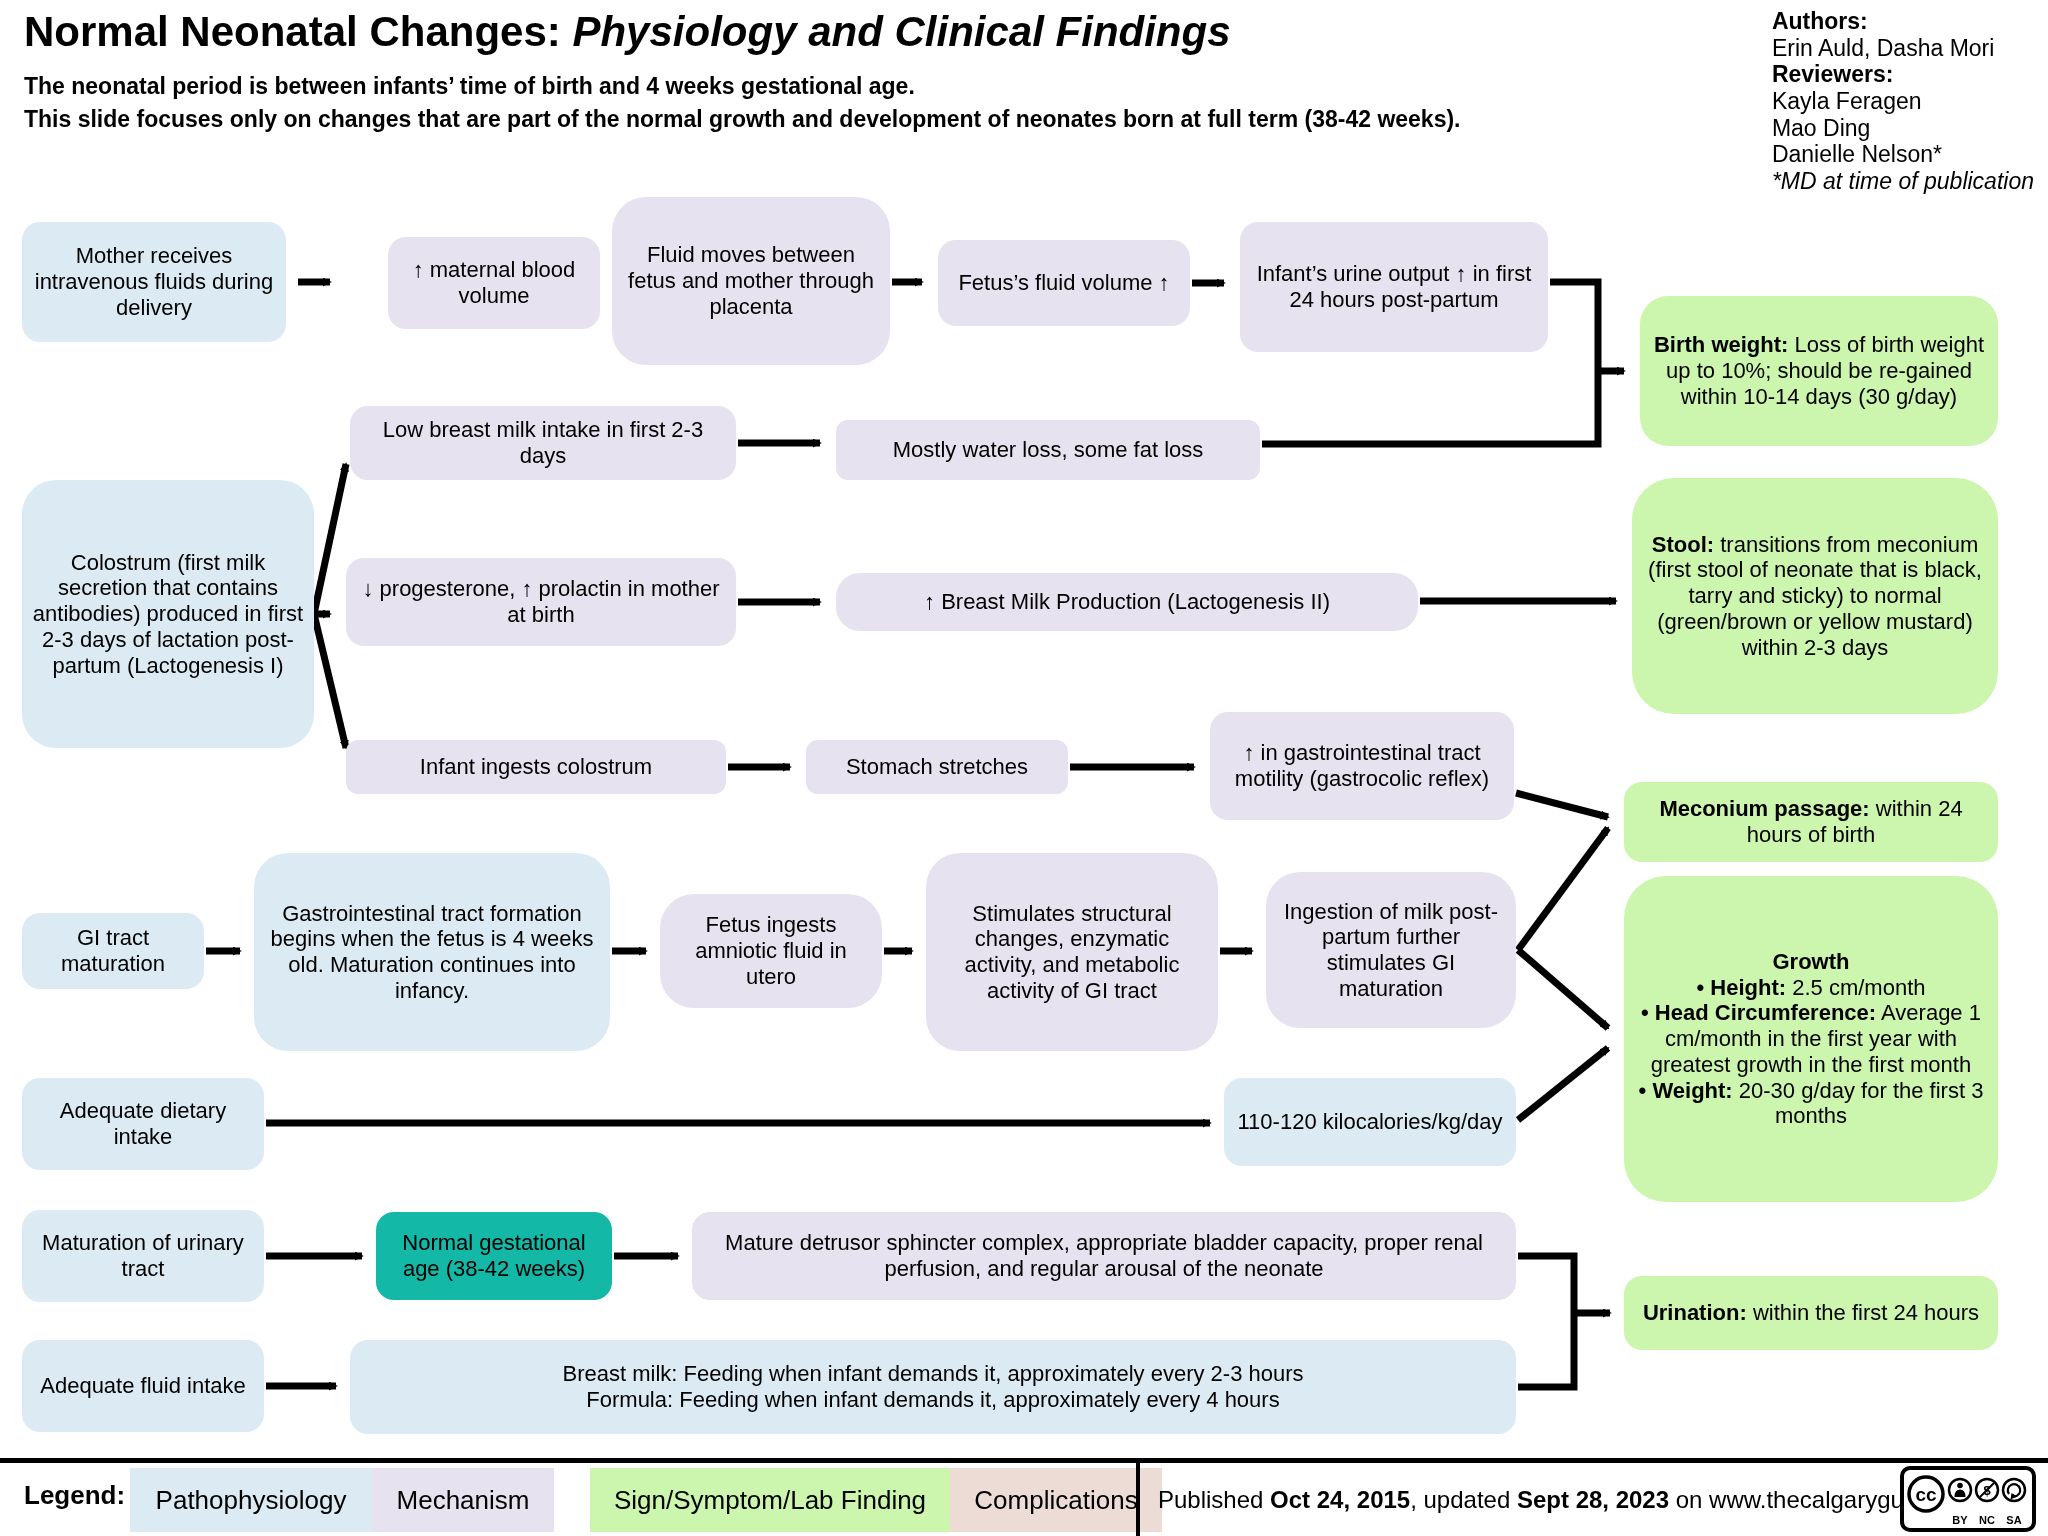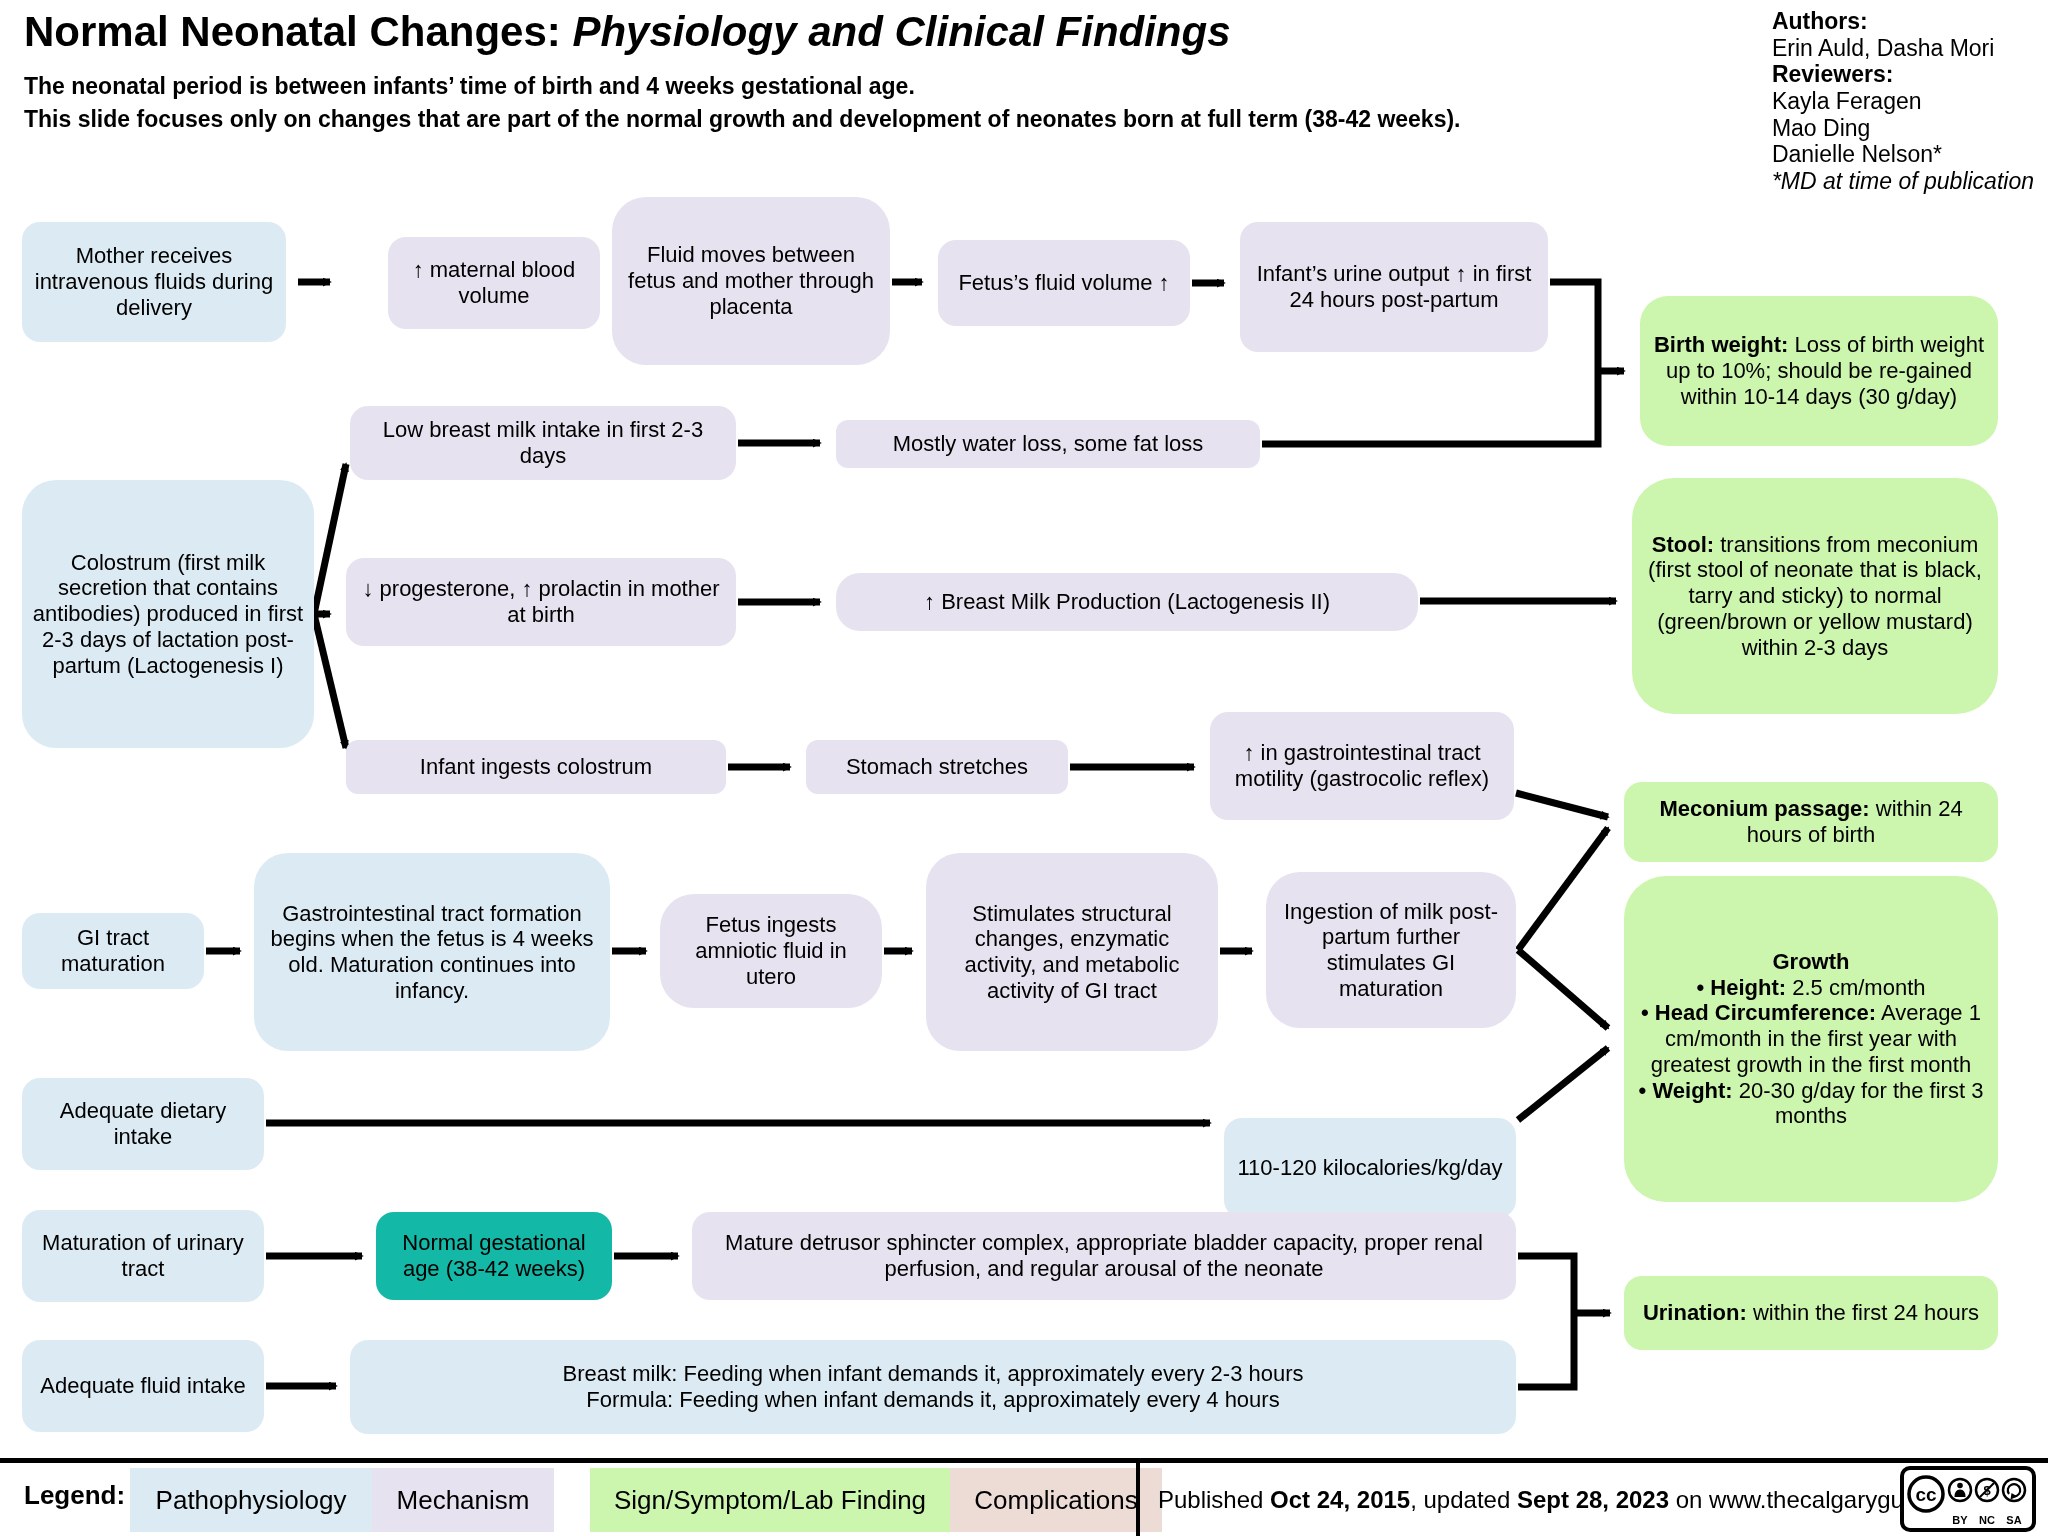--- a/index.html
+++ b/index.html
@@ -93,21 +93,21 @@
     </div>
   <div class="bx" style="left: 22px; top: 913px; width: 182px; height: 76px; background: rgb(220, 235, 243);">
       <span>GI tract maturation</span>
     </div>
   <div class="bx r-lg" style="left: 254px; top: 853px; width: 356px; height: 198px; background: rgb(220, 235, 243);">
       <span>Gastrointestinal tract formation begins when the fetus is 4 weeks old. Maturation continues into infancy.</span>
     </div>
   <div class="bx" style="left: 22px; top: 1078px; width: 242px; height: 92px; background: rgb(220, 235, 243);">
       <span>Adequate dietary intake</span>
     </div>
-  <div class="bx" style="left: 1224px; top: 1118px; width: 292px; height: 100px; background: rgb(220, 235, 243);">
+  <div class="bx" style="left: 1224px; top: 1078px; width: 292px; height: 88px; background: rgb(220, 235, 243);">
       <span>110-120 kilocalories/kg/day</span>
     </div>
   <div class="bx" style="left: 22px; top: 1210px; width: 242px; height: 92px; background: rgb(220, 235, 243);">
       <span>Maturation of urinary tract</span>
     </div>
   <div class="bx" style="left: 22px; top: 1340px; width: 242px; height: 92px; background: rgb(220, 235, 243);">
       <span>Adequate fluid intake</span>
     </div>
   <div class="bx" style="left: 350px; top: 1340px; width: 1166px; height: 94px; background: rgb(220, 235, 243);">
     <div>Breast milk: Feeding when infant demands it, approximately every 2-3 hours</div>
@@ -122,21 +122,21 @@
     </div>
   <div class="bx" style="left: 938px; top: 240px; width: 252px; height: 86px; background: rgb(231, 226, 239);">
       <span>Fetus’s fluid volume ↑</span>
     </div>
   <div class="bx" style="left: 1240px; top: 222px; width: 308px; height: 130px; background: rgb(231, 226, 239);">
       <span>Infant’s urine output ↑ in first 24 hours post-partum</span>
     </div>
   <div class="bx" style="left: 350px; top: 406px; width: 386px; height: 74px; background: rgb(231, 226, 239);">
       <span>Low breast milk intake in first 2-3 days</span>
     </div>
-  <div class="bx" style="left: 836px; top: 420px; width: 424px; height: 48px; border-radius: 12px; background: rgb(231, 226, 239);">
+  <div class="bx" style="left: 836px; top: 420px; width: 424px; height: 60px; border-radius: 12px; background: rgb(231, 226, 239);">
       <span>Mostly water loss, some fat loss</span>
     </div>
   <div class="bx" style="left: 346px; top: 558px; width: 390px; height: 88px; background: rgb(231, 226, 239);">
       <span>↓ progesterone, ↑ prolactin in mother at birth</span>
     </div>
   <div class="bx" style="left: 836px; top: 573px; width: 582px; height: 58px; border-radius: 24px; background: rgb(231, 226, 239);">
       <span>↑ Breast Milk Production (Lactogenesis II)</span>
     </div>
   <div class="bx" style="left: 346px; top: 740px; width: 380px; height: 54px; border-radius: 12px; background: rgb(231, 226, 239);">
       <span>Infant ingests colostrum</span>

